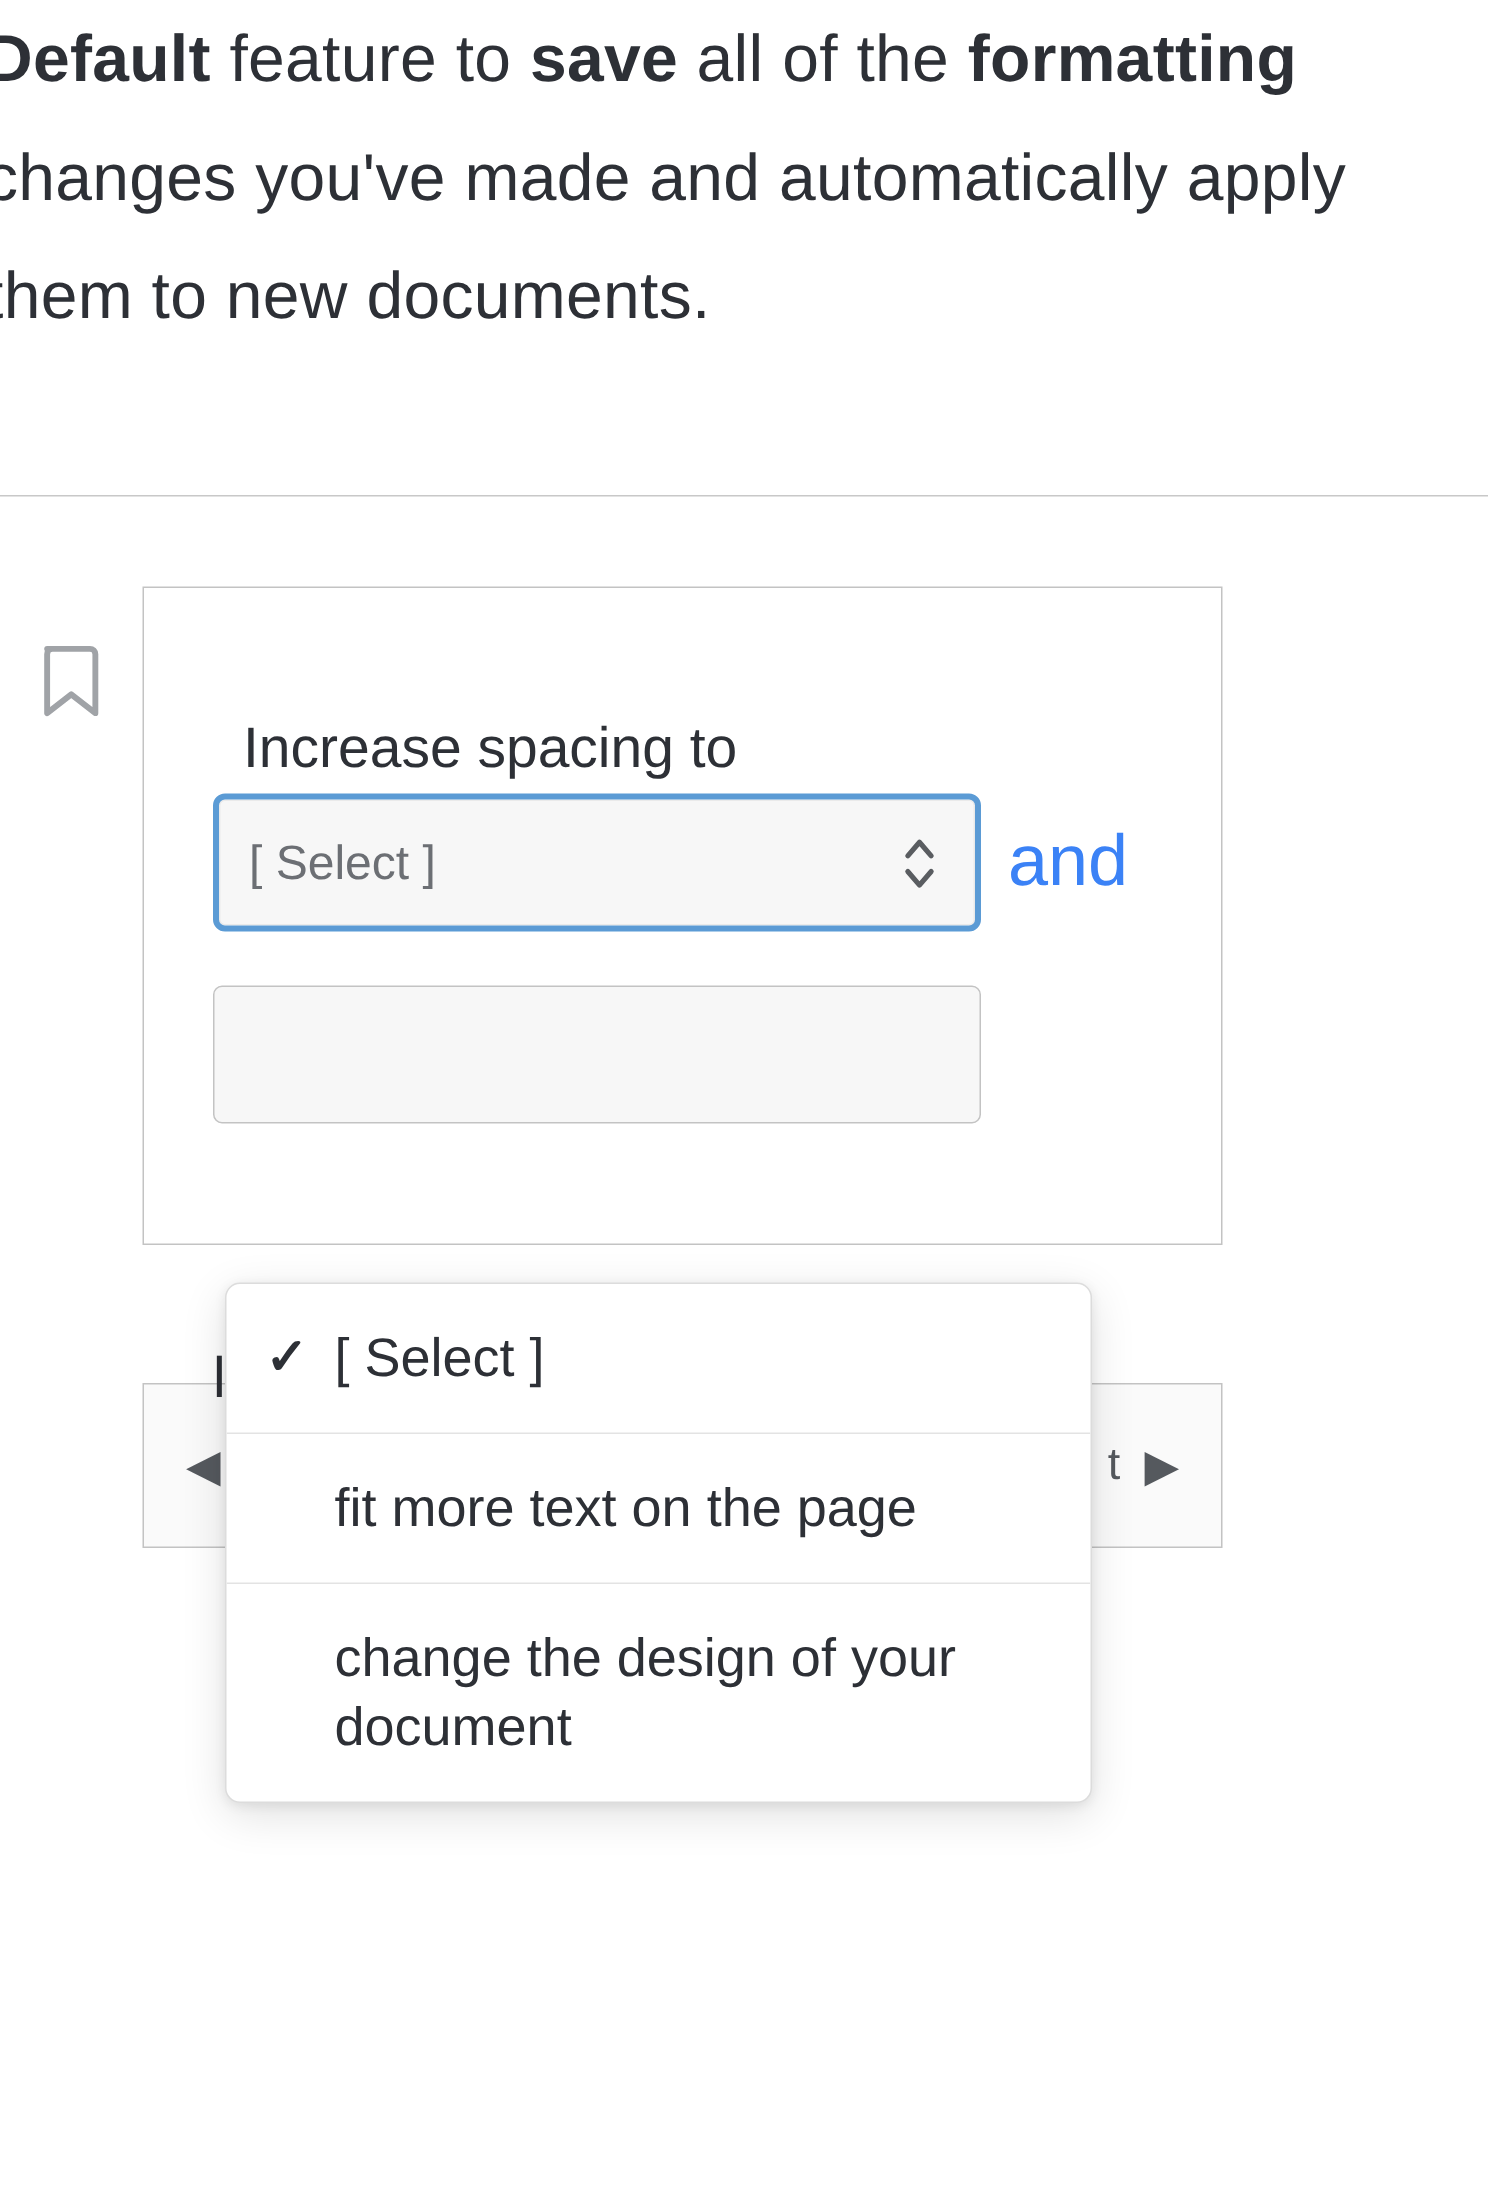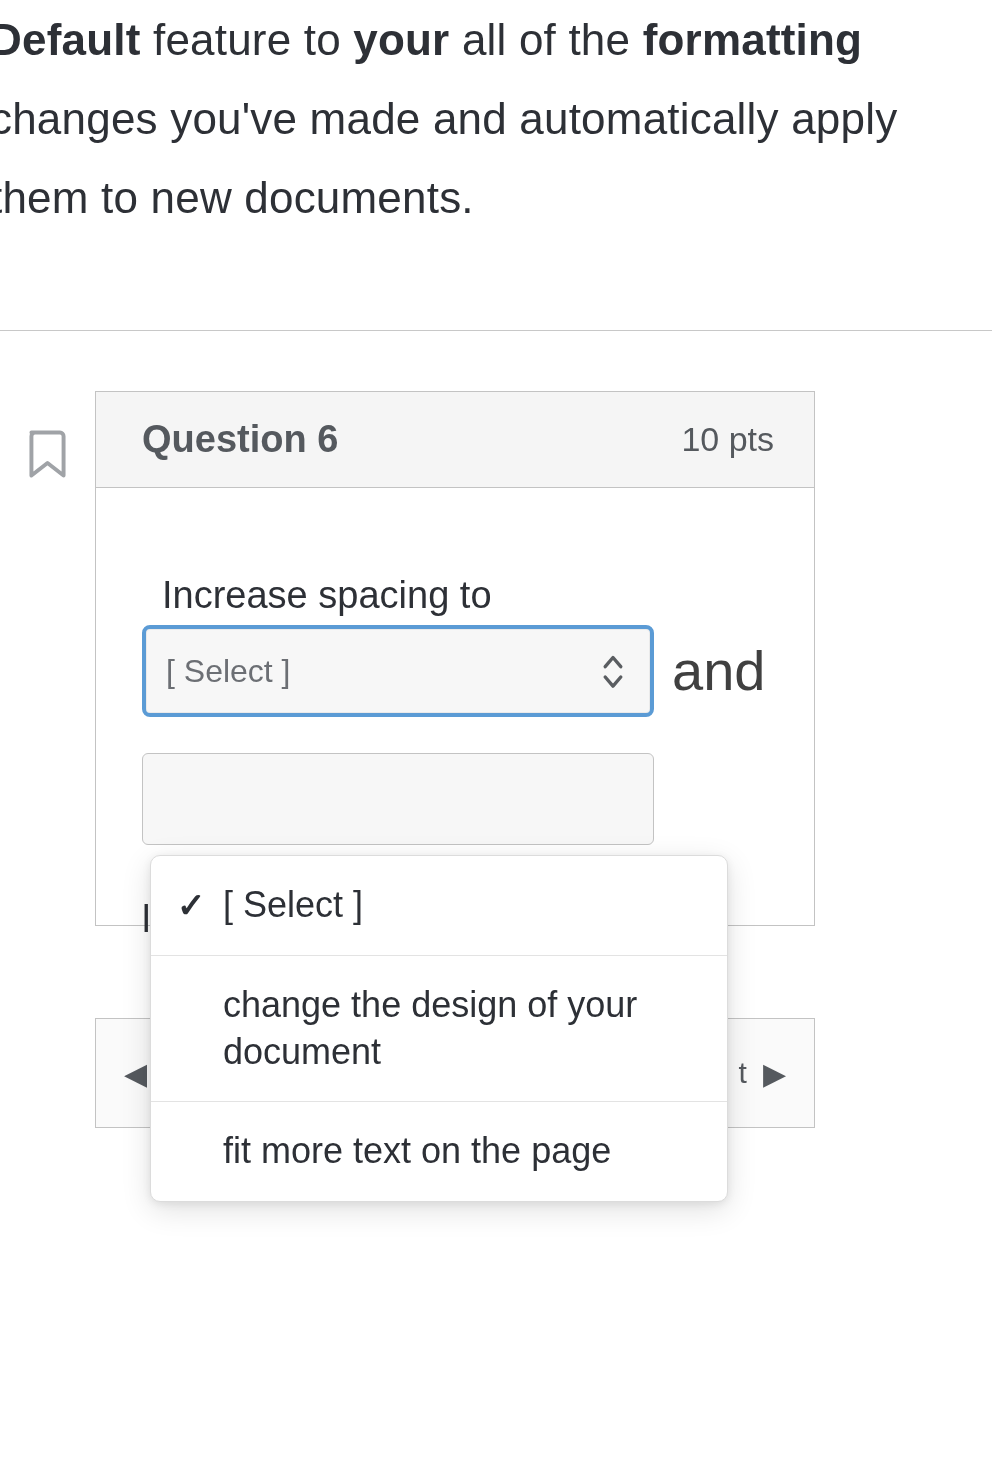--- a/index.html
+++ b/index.html
@@ -94,22 +94,22 @@
   }
   .select-box .updown-icon {
     position: absolute;
     right: 24px;
     top: 50%;
     transform: translateY(-50%);
     width: 26px;
     height: 40px;
   }
   .after-select {
-    font-size: 56px;
-    color: #404040;
+    font-size: 48px;
+    color: #3b82f6;
   }
   .hidden-row {
     display: flex;
     align-items: center;
     margin-top: 28px;
     font-size: 38px;
     color: #2d3036;
   }
   .hidden-row .select-box-plain {
     width: 512px;
@@ -180,36 +180,32 @@
     top: 898px;
     font-size: 38px;
     color: #2d3036;
     z-index: 0;
   }
   .dropdown { z-index: 5; }
 </style>
 </head>
 <body>
 
-<div class="intro" id="intro-paragraph"><span class="bold">Default</span><span> feature to </span><span class="bold">your</span><span> all of the </span><span class="bold">formatting</span><span> changes you've made and automatically apply them to new documents.</span></div>
+<div class="intro" id="intro-paragraph"><span class="bold">Default</span><span> feature to </span><span class="bold">save</span><span> all of the </span><span class="bold">formatting</span><span> changes you've made and automatically apply them to new documents.</span></div>
 
 <hr class="divider">
 
 <div class="question-wrap">
   <span class="flag-icon">
     <svg viewBox="0 0 24 28">
       <path d="M3 2 H19 A2 2 0 0 1 21 4 V26 L12 19 L3 26 V4 A2 2 0 0 1 5 2 Z" fill="none" stroke="#a0a3a7" stroke-width="2.2" stroke-linejoin="round"></path>
     </svg>
   </span>
 
   <div class="question-card">
-    <div class="question-header">
-      <div class="question-title">Question 6</div>
-      <div class="question-pts">10 pts</div>
-    </div>
     <div class="question-body">
       <div class="prompt-line1">Increase spacing to</div>
       <div class="select-row">
         <div class="select-box">
           <span class="select-text">[ Select ]</span>
           <span class="updown-icon">
             <svg viewBox="0 0 20 32">
               <path d="M4 12 L10 5 L16 12" fill="none" stroke="#5a5d61" stroke-width="2.6" stroke-linecap="round" stroke-linejoin="round"></path>
               <path d="M4 20 L10 27 L16 20" fill="none" stroke="#5a5d61" stroke-width="2.6" stroke-linecap="round" stroke-linejoin="round"></path>
             </svg>
@@ -221,22 +217,22 @@
         <div class="select-box-plain"></div>
       </div>
     </div>
   </div>
 </div>
 
 <span class="behind-char">l</span>
 
 <div class="dropdown" id="dropdown-list">
     <div class="option selected">[ Select ]</div>
+    <div class="option">fit more text on the page</div>
     <div class="option">change the design of your document</div>
-    <div class="option">fit more text on the page</div>
   </div>
 
 <div class="bottom-nav">
   <span class="nav-arrow">
     <span>◀</span>
   </span>
   <span class="nav-arrow">
     <span style="margin-right:6px;">t</span>
     <span>▶</span>
   </span>

